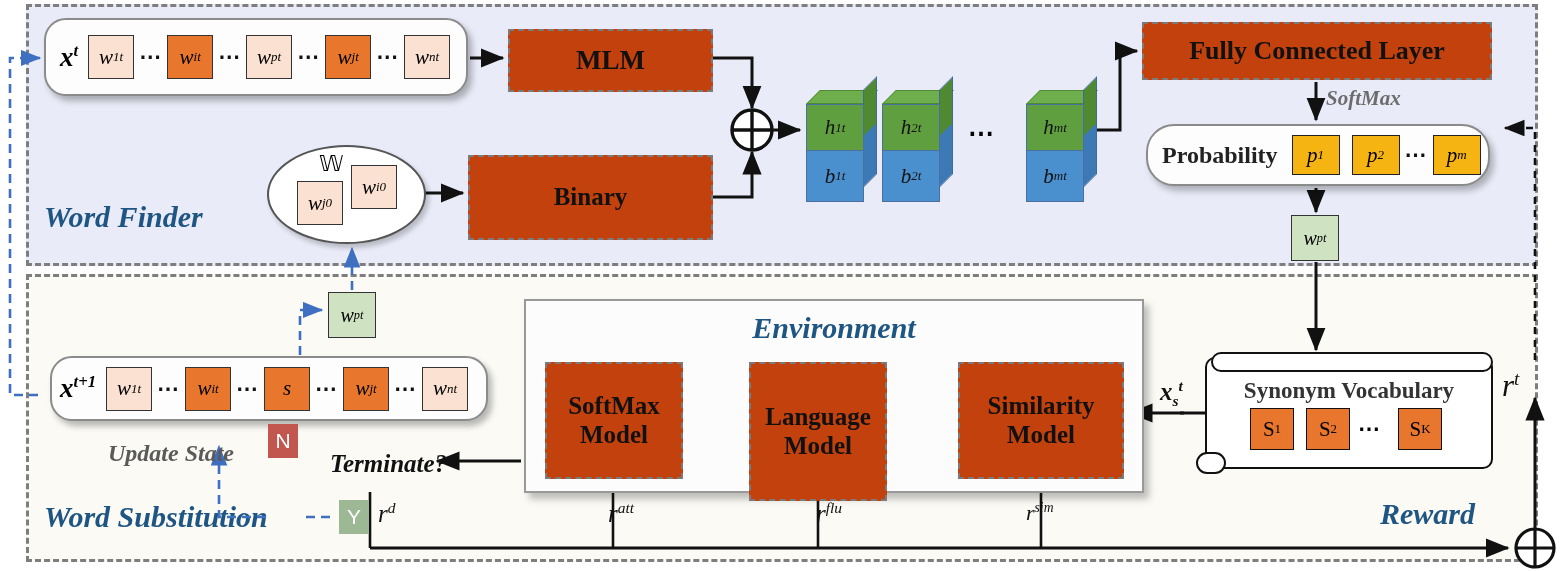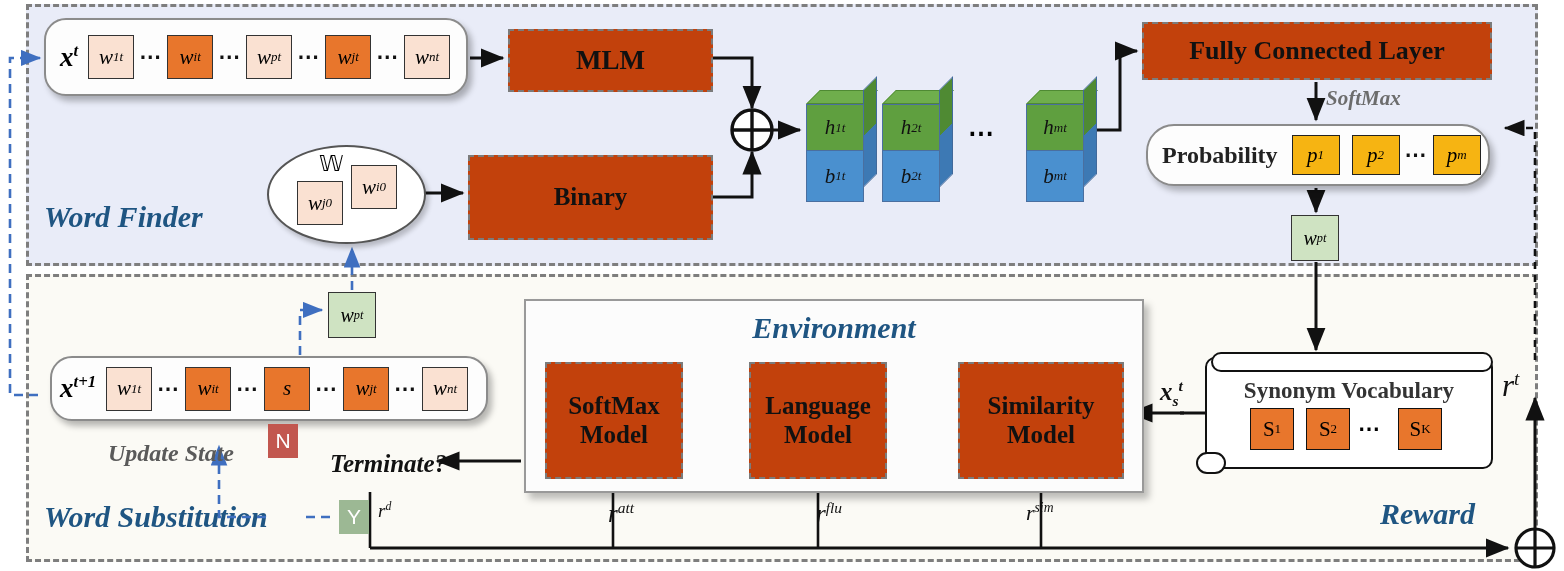--- a/index.html
+++ b/index.html
@@ -36,21 +36,21 @@
   sub,sup{font-size:.62em;line-height:0;}
 
   
   .dbox{position:absolute;background:#c2410c;border:2.5px dashed #7b7b7b;box-sizing:border-box;
      display:flex;align-items:center;justify-content:center;text-align:center;
      font-weight:bold;font-family:"Liberation Serif",serif;color:#111;}
   #box-mlm{left:508px;top:29px;width:205px;height:63px;font-size:27px;}
   #box-binary{left:468px;top:155px;width:245px;height:85px;font-size:25px;line-height:1.05;}
   #box-fcl{left:1142px;top:22px;width:350px;height:58px;font-size:26px;}
   #box-victim{left:545px;top:362px;width:138px;height:117px;font-size:25px;line-height:1.15;}
-  #box-language{left:749px;top:362px;width:138px;height:117px;font-size:25px;line-height:1.15;}
+  #box-language{left:749px;top:362px;width:138px;height:139px;font-size:25px;line-height:1.15;}
   #box-similarity{left:958px;top:362px;width:166px;height:117px;font-size:25px;line-height:1.15;}
 
   
   #ellipse-W{position:absolute;left:267px;top:145px;width:155px;height:95px;border:2.5px solid #555;
      border-radius:50%;background:#fff;box-shadow:3px 4px 5px rgba(0,0,0,.22);}
   #ellipse-W .wlab{position:absolute;left:50px;top:4px;font-size:22px;font-family:"Liberation Serif",serif;}
   #ellipse-W .tok{position:absolute;}
   #w-j0{left:28px;top:34px;}
   #w-i0{left:82px;top:18px;}
 
@@ -110,21 +110,21 @@
   .badge{position:absolute;width:30px;height:34px;display:flex;align-items:center;justify-content:center;
      color:#fff;font-size:21px;font-family:"Liberation Sans",sans-serif;}
   #badge-N{left:268px;top:424px;background:#c2574f;}
   #badge-Y{left:339px;top:500px;background:#9cb894;}
 
   
   .mlab{position:absolute;font-style:italic;font-family:Liberation Serif, serif;white-space:nowrap;color:#111;}
   #lab-update{left:96px;top:440px;font-size:24px;font-weight:bold;color:#5a5a5a;margin-left:12px;}
   #lab-terminate{left:330px;top:450px;font-size:25px;font-weight:bold;color:#111;}
   #lab-xst{left:1160px;top:378px;font-size:25px;font-weight:bold;}
-  #lab-rd{left:378px;top:500px;font-size:19px;}
+  #lab-rd{left:378px;top:500px;font-size:25px;}
   #lab-ratt{left:608px;top:500px;font-size:25px;}
   #lab-rflu{left:816px;top:500px;font-size:25px;}
   #lab-rsim{left:1026px;top:500px;font-size:22px;}
   #lab-rt{left:1502px;top:368px;font-size:31px;}
 
   
   #wires{position:absolute;left:0;top:0;width:1564px;height:571px;pointer-events:none;}
 </style>
 </head>
 <body>

